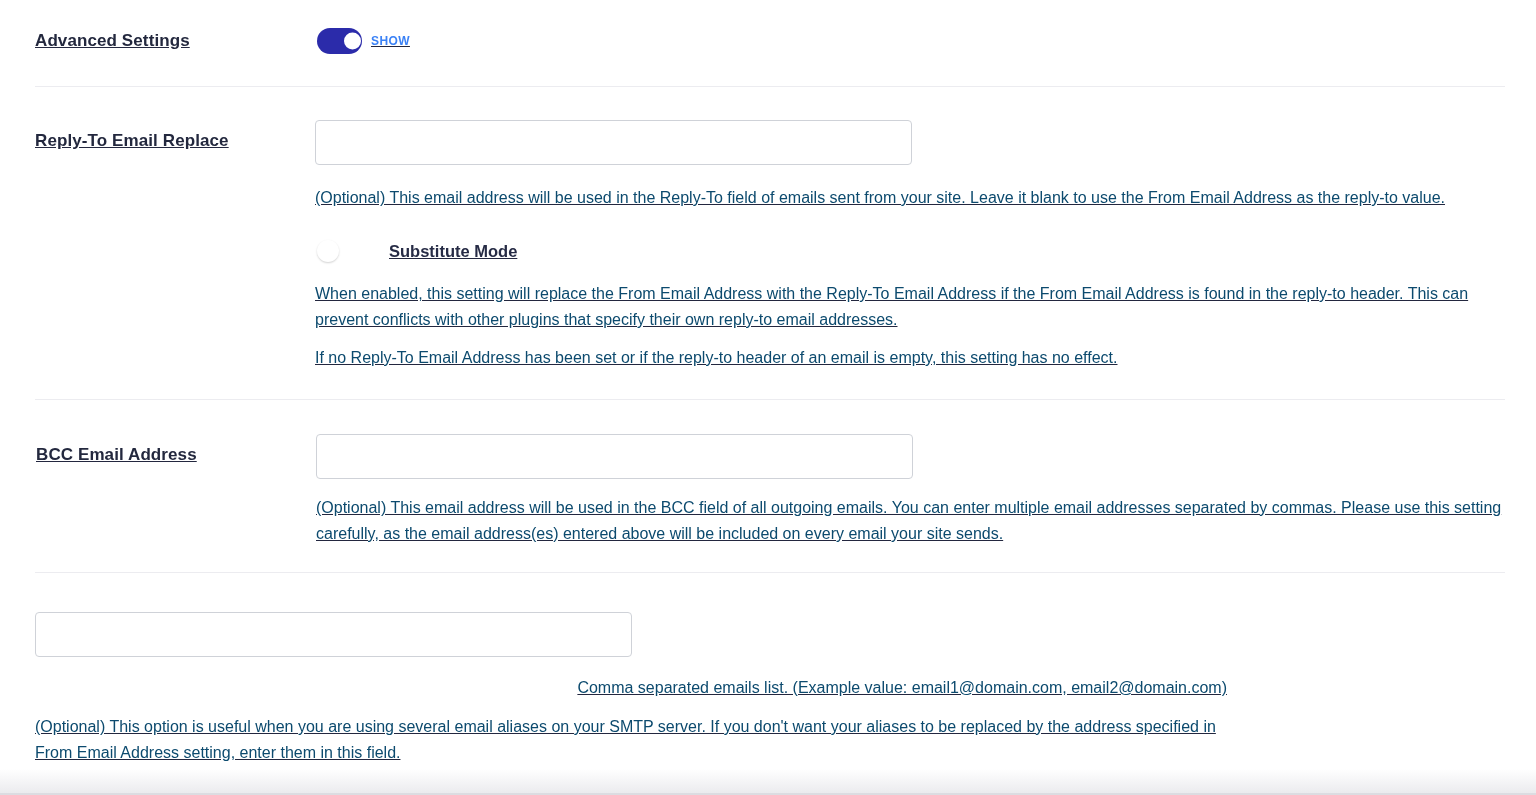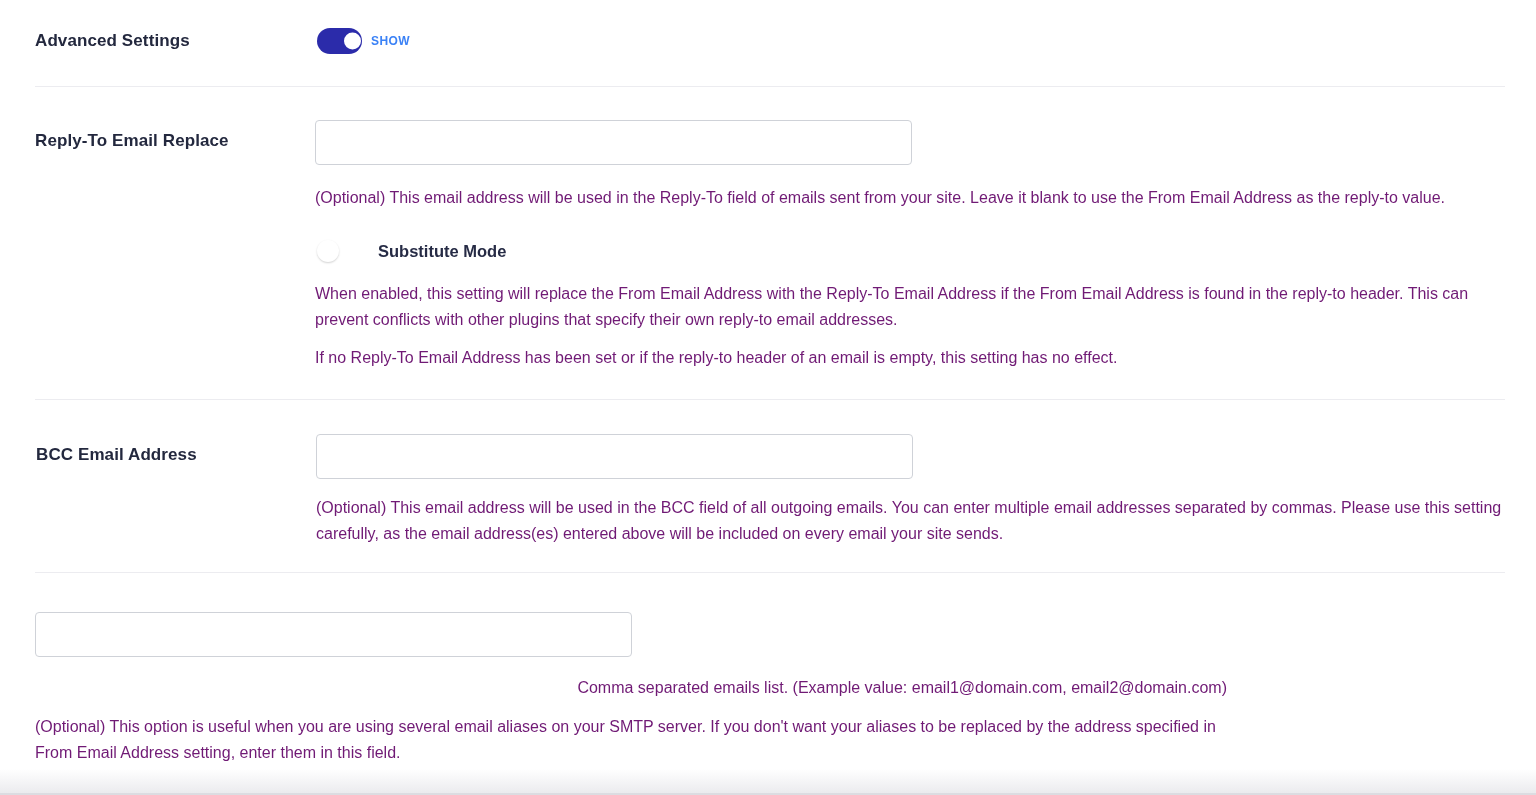--- a/index.html
+++ b/index.html
@@ -5,21 +5,21 @@
   * { margin:0; padding:0; box-sizing:border-box; }
   html,body { width:1536px; height:795px; }
   body {
     font-family:"Liberation Sans", sans-serif;
     background:#ffffff;
     position:relative;
     overflow:hidden;
     color:#23273f;
   }
   .panel { width:100%; }
-  .row { display:flex; align-items:flex-start; padding:33px 31px 28px 35px; }
+  .row { display:flex; align-items:flex-start; padding:33px 31px 28px 35px;text-decoration:underline; }
   .row.header-row { padding:26px 31px 30px 35px; align-items:center; }
   .label-col { width:280px; flex-shrink:0; }
   .label-col h3 {
     font-size:17px; font-weight:700; color:#23283e; letter-spacing:0.1px;
   }
   .field-label-pad { padding-top:11px; }
   .control-col { flex:1; min-width:0; }
   .header-control { display:flex; align-items:center; }
 
   .divider { border:none; border-top:1px solid #ececf0; margin:0 31px 0 35px; }
@@ -57,27 +57,27 @@
     position:absolute; top:2px; left:2px; width:22px; height:22px;
     border-radius:50%; background:#fff; box-shadow:0 1px 2px rgba(0,0,0,.18);
   }
   .toggle-state-label {
     margin-left:7px; font-size:12px; font-weight:700;
     color:#3b82f6; letter-spacing:0.4px; text-transform:uppercase;
   }
 
   .help {
     margin-top:20px; font-size:16px; line-height:26px;
-    color:#701a75; max-width:1192px;
+    color:#0c4a6e; max-width:1192px;
   }
   .help.tight { margin-top:17px; }
   .help.tighter { margin-top:12px; }
   .help.hint { margin-top:18px;text-align:right; }
 
-  .sub-toggle-row { display:flex; align-items:center; margin-top:27px; }
+  .sub-toggle-row { display:flex; align-items:center; margin-top:27px;gap:11px; }
   .sub-label { margin-left:17px; font-size:16.5px; font-weight:700; color:#262b45; }
 
   .row.bcc-row { padding-top:34px; padding-bottom:25px;padding-left:36px; }
   .bcc-row .help { margin-top:16px; }
   .row.dont-row { padding-top:39px; padding-bottom:0; }
   .dont-row .help-last { margin-top:13px; }
 
   .bottom-fade {
     position:absolute; left:0; right:0; bottom:0; height:26px;
     background:linear-gradient(to bottom, rgba(238,238,241,0), #ebebee);

